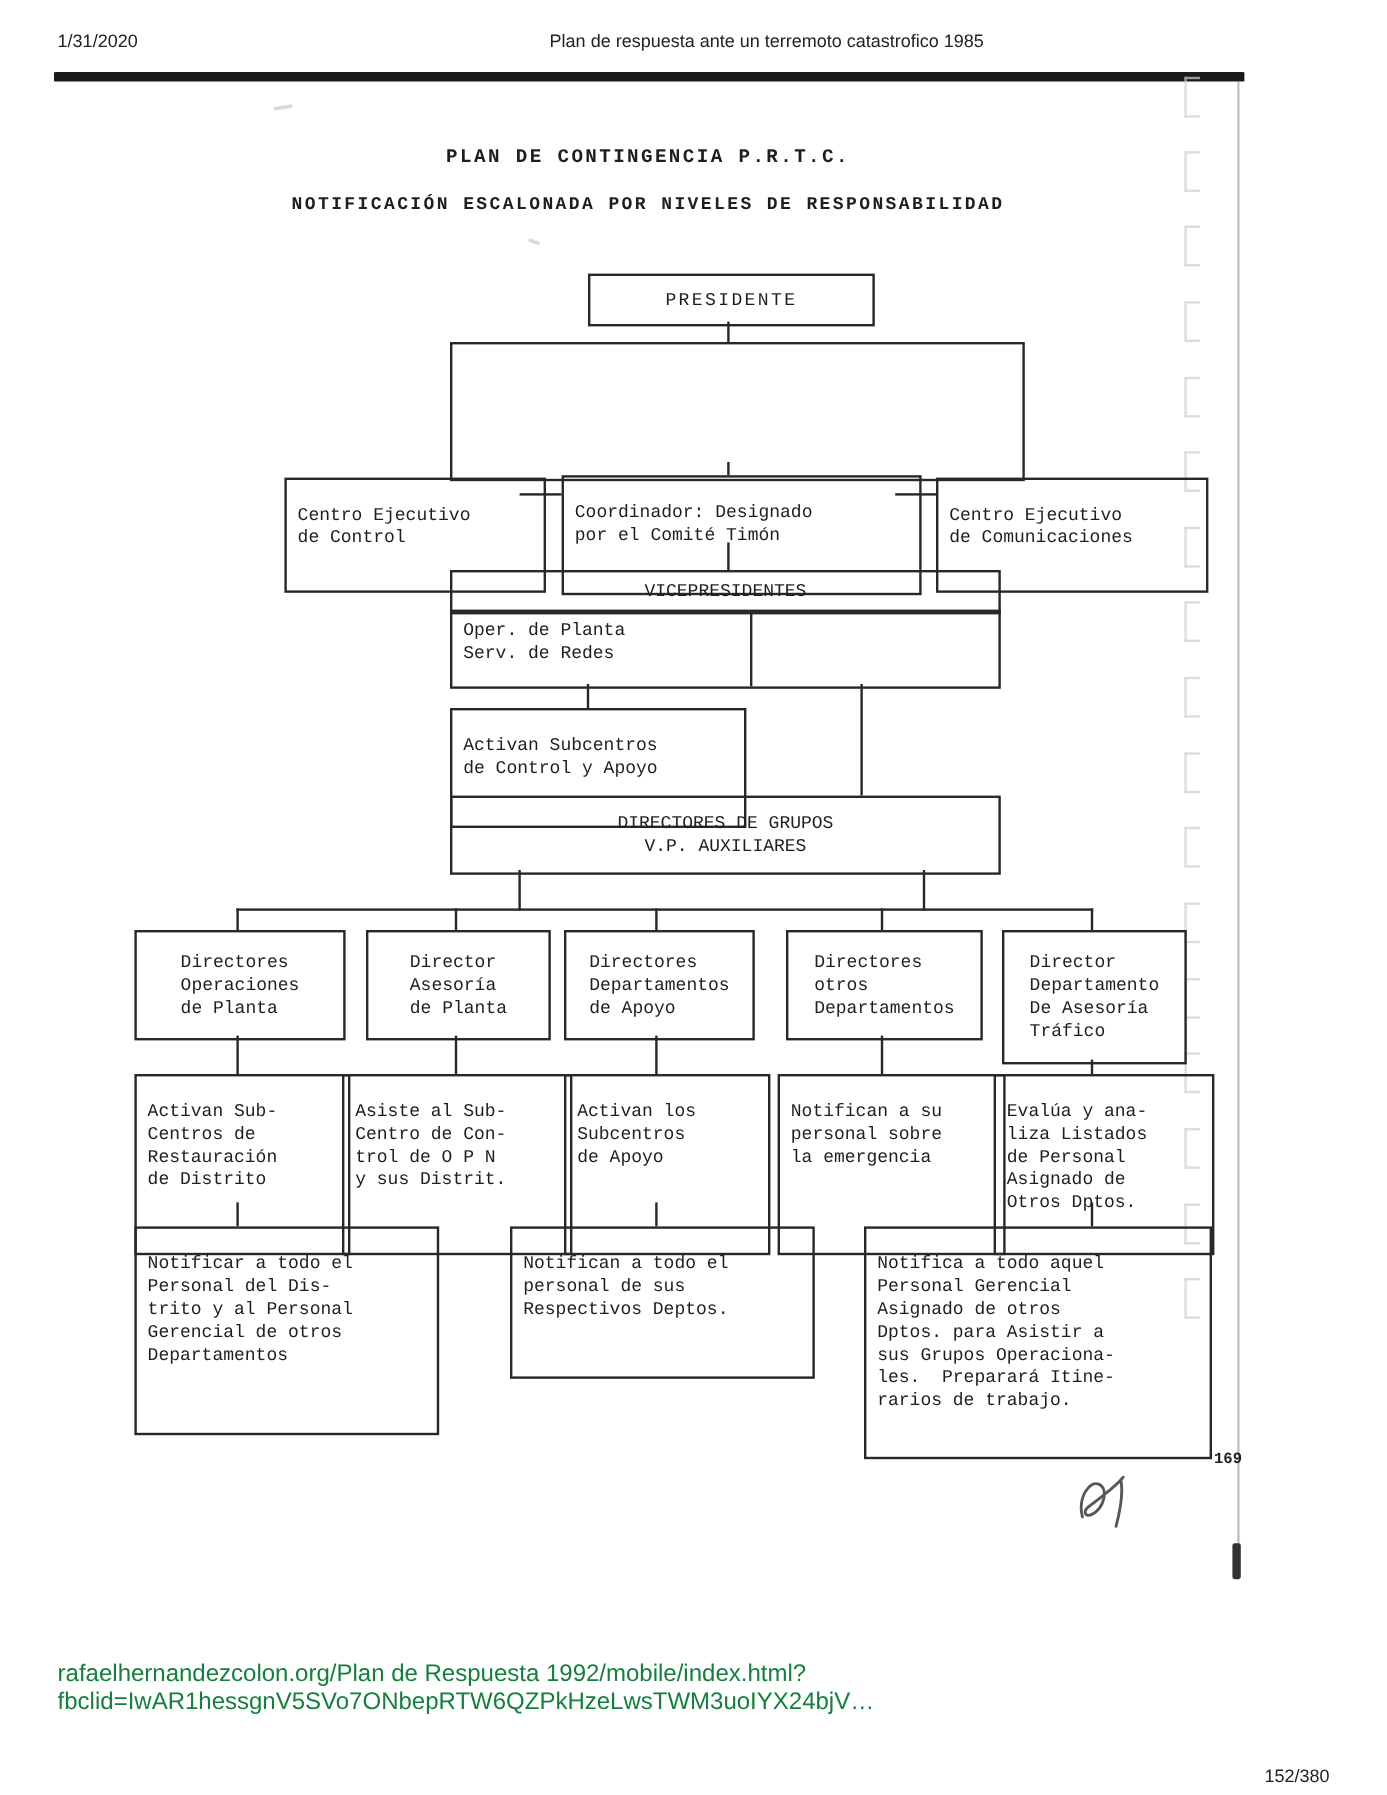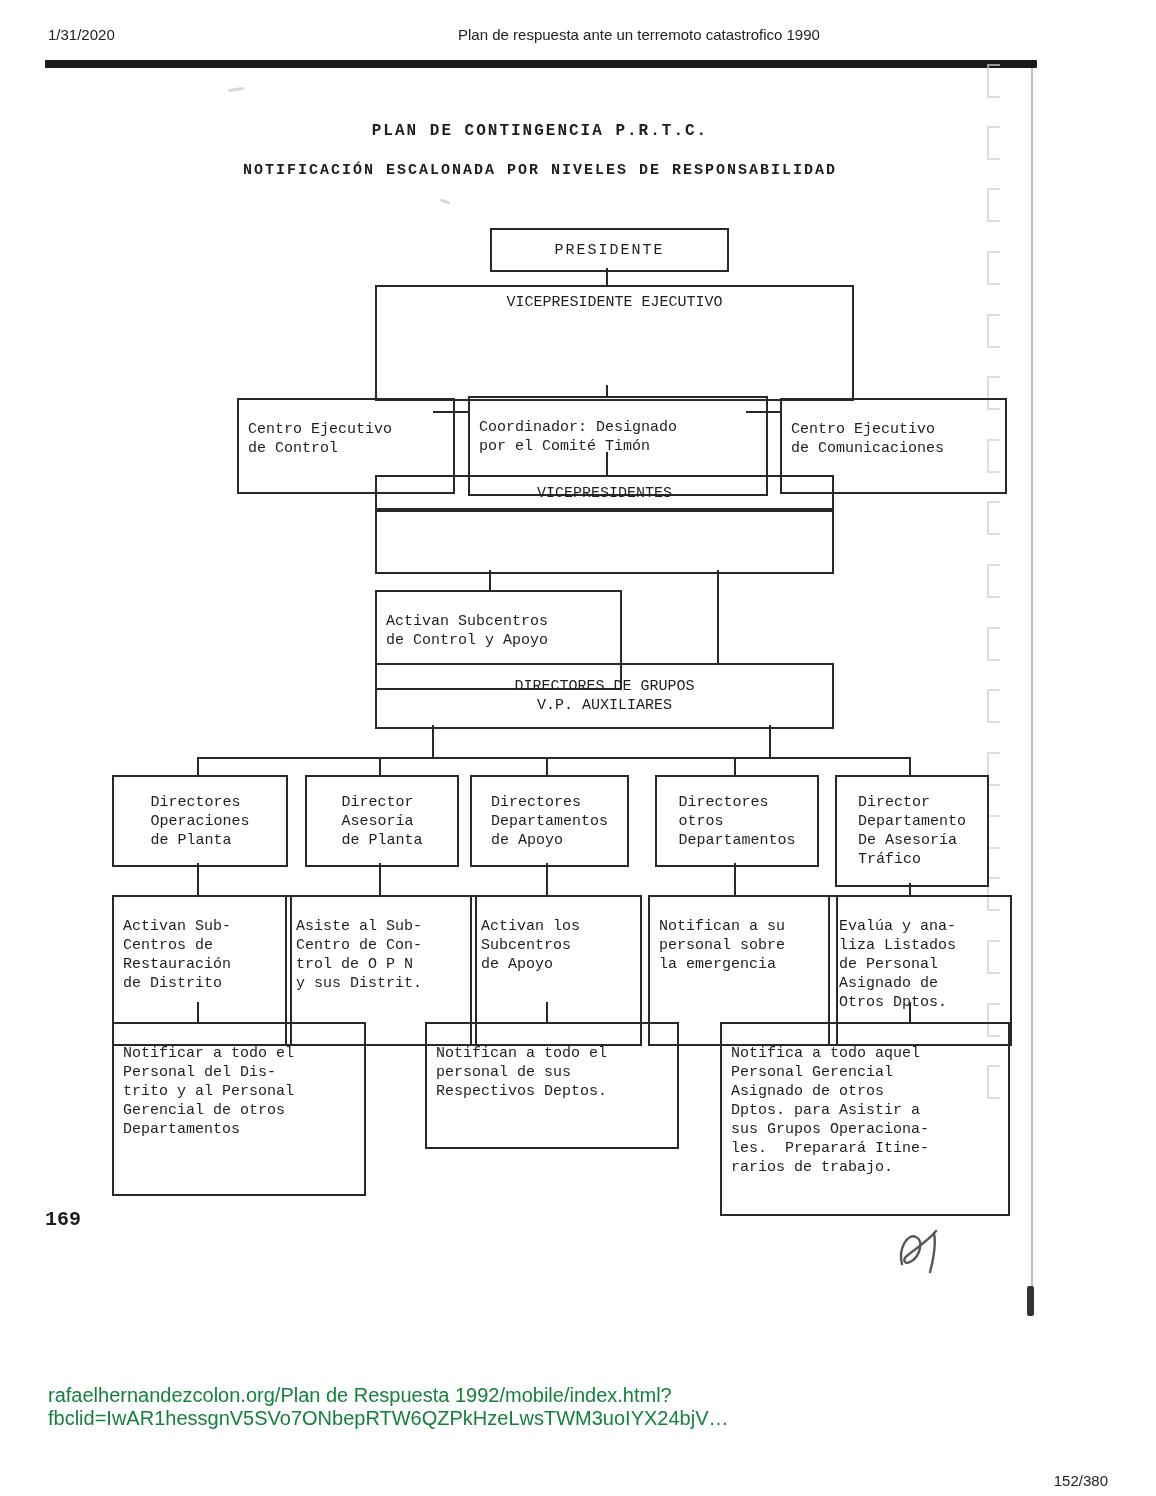--- a/index.html
+++ b/index.html
@@ -35,28 +35,28 @@
   .ls2{letter-spacing:2px}
 
   .split{display:flex}
   .cell-l{width:230px;border-right:2px solid #282828;padding:6px 9px;white-space:pre}
   .cell-r{flex:1;display:flex;justify-content:center;padding-top:6px}
 
   
   .cv{position:absolute;width:2px;background:#282828}
   .ch{position:absolute;height:2px;background:#282828}
 
-  .pagenum{position:absolute;left:45px;width:990px;top:1208px;text-align:left;font-size:20px}
+  .pagenum{position:absolute;left:45px;width:990px;top:1208px;text-align:right;font-size:13px}
   .signature{position:absolute;left:895px;top:1224px}
 </style>
 </head>
 <body>
 
 <div class="hdr-date">1/31/2020</div>
-<div class="hdr-title">Plan de respuesta ante un terremoto catastrofico 1990</div>
+<div class="hdr-title">Plan de respuesta ante un terremoto catastrofico 1985</div>
 
 <div class="topbar"></div>
 <div class="scanline"></div>
 <div class="scanblob"></div>
 <div class="bracket" style="top:64px"></div>
 <div class="bracket" style="top:126px"></div>
 <div class="bracket" style="top:188px"></div>
 <div class="bracket" style="top:251px"></div>
 <div class="bracket" style="top:314px"></div>
 <div class="bracket" style="top:376px"></div>
@@ -75,34 +75,35 @@
 <div class="smudge" style="left:440px;top:200px;width:10px;height:3px;transform:rotate(20deg)"></div>
 
 <div class="center-row mono doc-title" style="top:122px">PLAN DE CONTINGENCIA P.R.T.C.</div>
 <div class="center-row mono doc-subtitle" style="top:162px">NOTIFICACIÓN ESCALONADA POR NIVELES DE RESPONSABILIDAD</div>
 
 <div class="tbox cc ls2" style="left:490px;top:228px;width:235px;height:40px">
   <span class="pre">PRESIDENTE</span>
 </div>
 
 <div class="tbox" style="left:375px;top:285px;width:455px;height:100px;padding:6px 10px">
-  <div style="text-align:center">VICEPRESIDENTE EJECUTIVO</div>
 </div>
 
 <div class="tbox pad" style="left:237px;top:398px;width:196px;height:52px">Centro Ejecutivo
 de Control</div>
 <div class="tbox pad" style="left:468px;top:396px;width:278px;height:56px">Coordinador: Designado
 por el Comité Timón</div>
 <div class="tbox pad" style="left:780px;top:398px;width:205px;height:52px">Centro Ejecutivo
 de Comunicaciones</div>
 
 <div class="tbox cc" style="left:375px;top:475px;width:455px;height:33px">
   <span class="pre">VICEPRESIDENTES</span>
 </div>
 <div class="tbox split" style="left:375px;top:508px;width:455px;height:62px">
+  <div class="cell-l">Oper. de Planta
+Serv. de Redes</div>
 </div>
 
 <div class="tbox pad" style="left:375px;top:590px;width:225px;height:56px">Activan Subcentros
 de Control y Apoyo</div>
 
 <div class="tbox cc" style="left:375px;top:663px;width:455px;height:62px">
   <span class="pre" style="text-align:center">DIRECTORES DE GRUPOS
 V.P. AUXILIARES</span>
 </div>
 

